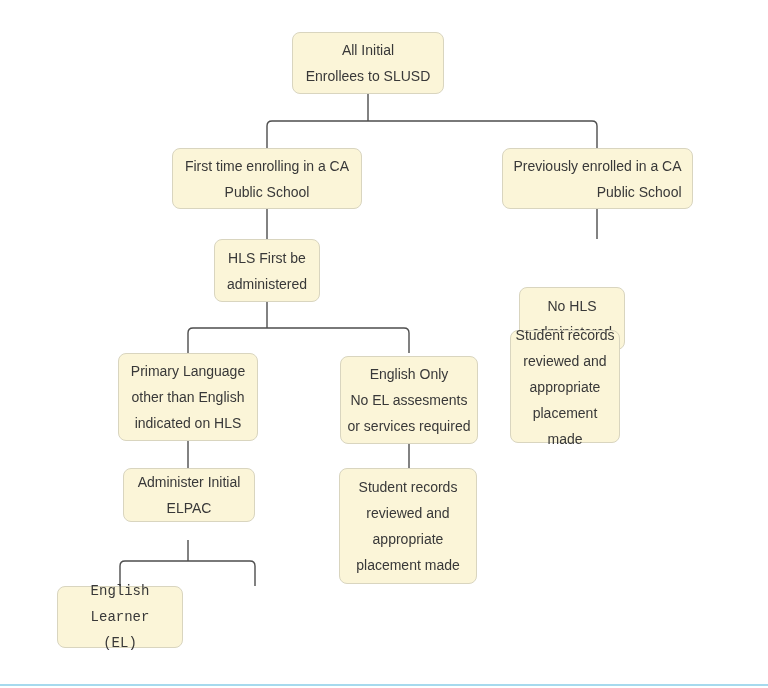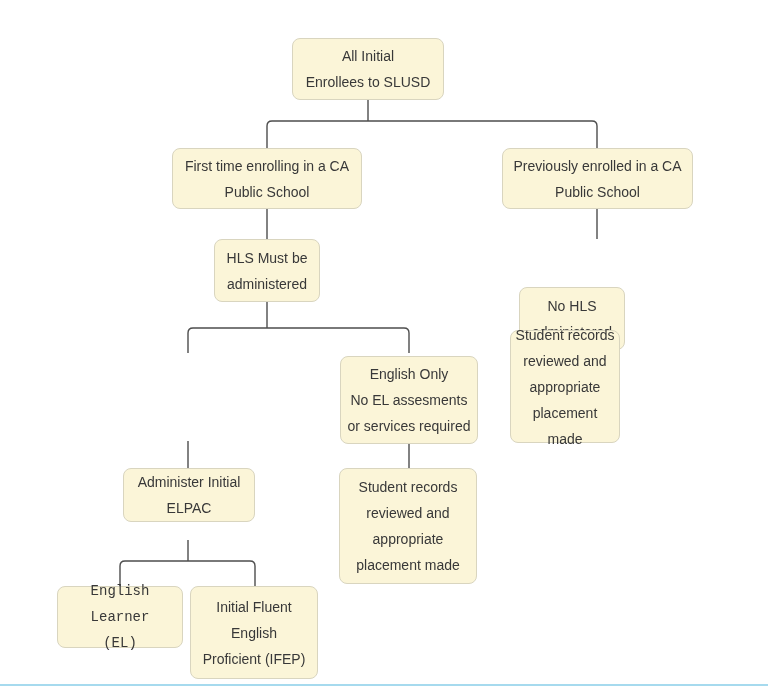--- a/index.html
+++ b/index.html
@@ -63,35 +63,38 @@
 
     <path d="M572,302 V330"></path>
 
     <path d="M188,441 V468"></path>
     <path d="M409,441 V468"></path>
 
     <path d="M188,540 V561"></path>
     <path d="M120,586 V566 Q120,561 125,561 H250 Q255,561 255,566 V586"></path>
   </svg>
 
-  <div class="node" style="left:292px; top:32px;  width:152px; height:62px;margin-top:6px;">All Initial
+  <div class="node" style="left:292px; top:32px;  width:152px; height:62px;">All Initial
 Enrollees to SLUSD</div>
 
   <div class="node" style="left:172px; top:148px; width:190px; height:61px;">First time enrolling in a CA
 Public School</div>
 
-  <div class="node" style="left:502px; top:148px; width:191px; height:61px;">Previously enrolled in a CA
+  <div class="node" style="left:502px; top:148px; width:191px; height:61px;text-align:right;">Previously enrolled in a CA
 Public School</div>
 
-  <div class="node" style="left:214px; top:239px; width:106px; height:63px;">HLS Must be
+  <div class="node" style="left:214px; top:239px; width:106px; height:63px;">HLS First be
 administered</div>
 
   <div class="node" style="left:519px; top:239px; width:106px; height:63px;margin-top:48px;">No HLS
 administered</div>
 
+  <div class="node" style="left:118px; top:353px; width:140px; height:88px;">Primary Language
+other than English
+indicated on HLS</div>
 
   <div class="node" style="left:340px; top:356px; width:138px; height:88px;">English Only
 No EL assesments
 or services required</div>
 
   <div class="node" style="left:510px; top:330px; width:110px; height:113px;">Student records
 reviewed and
 appropriate
 placement made</div>
 
@@ -99,18 +102,15 @@
 ELPAC</div>
 
   <div class="node" style="left:339px; top:468px; width:138px; height:116px;">Student records
 reviewed and
 appropriate
 placement made</div>
 
   <div class="node" style="left:57px;  top:586px; width:126px; height:62px;font-family:Liberation Mono, monospace;">English Learner
 (EL)</div>
 
-  <div class="node" style="left:190px; top:586px; width:128px; height:93px;">Initial Fluent
-English
-Proficient (IFEP)</div>
 
   <div class="bottom-rule" style="background: rgb(166, 218, 238);"></div>
 </div>
 
 </body></html>

